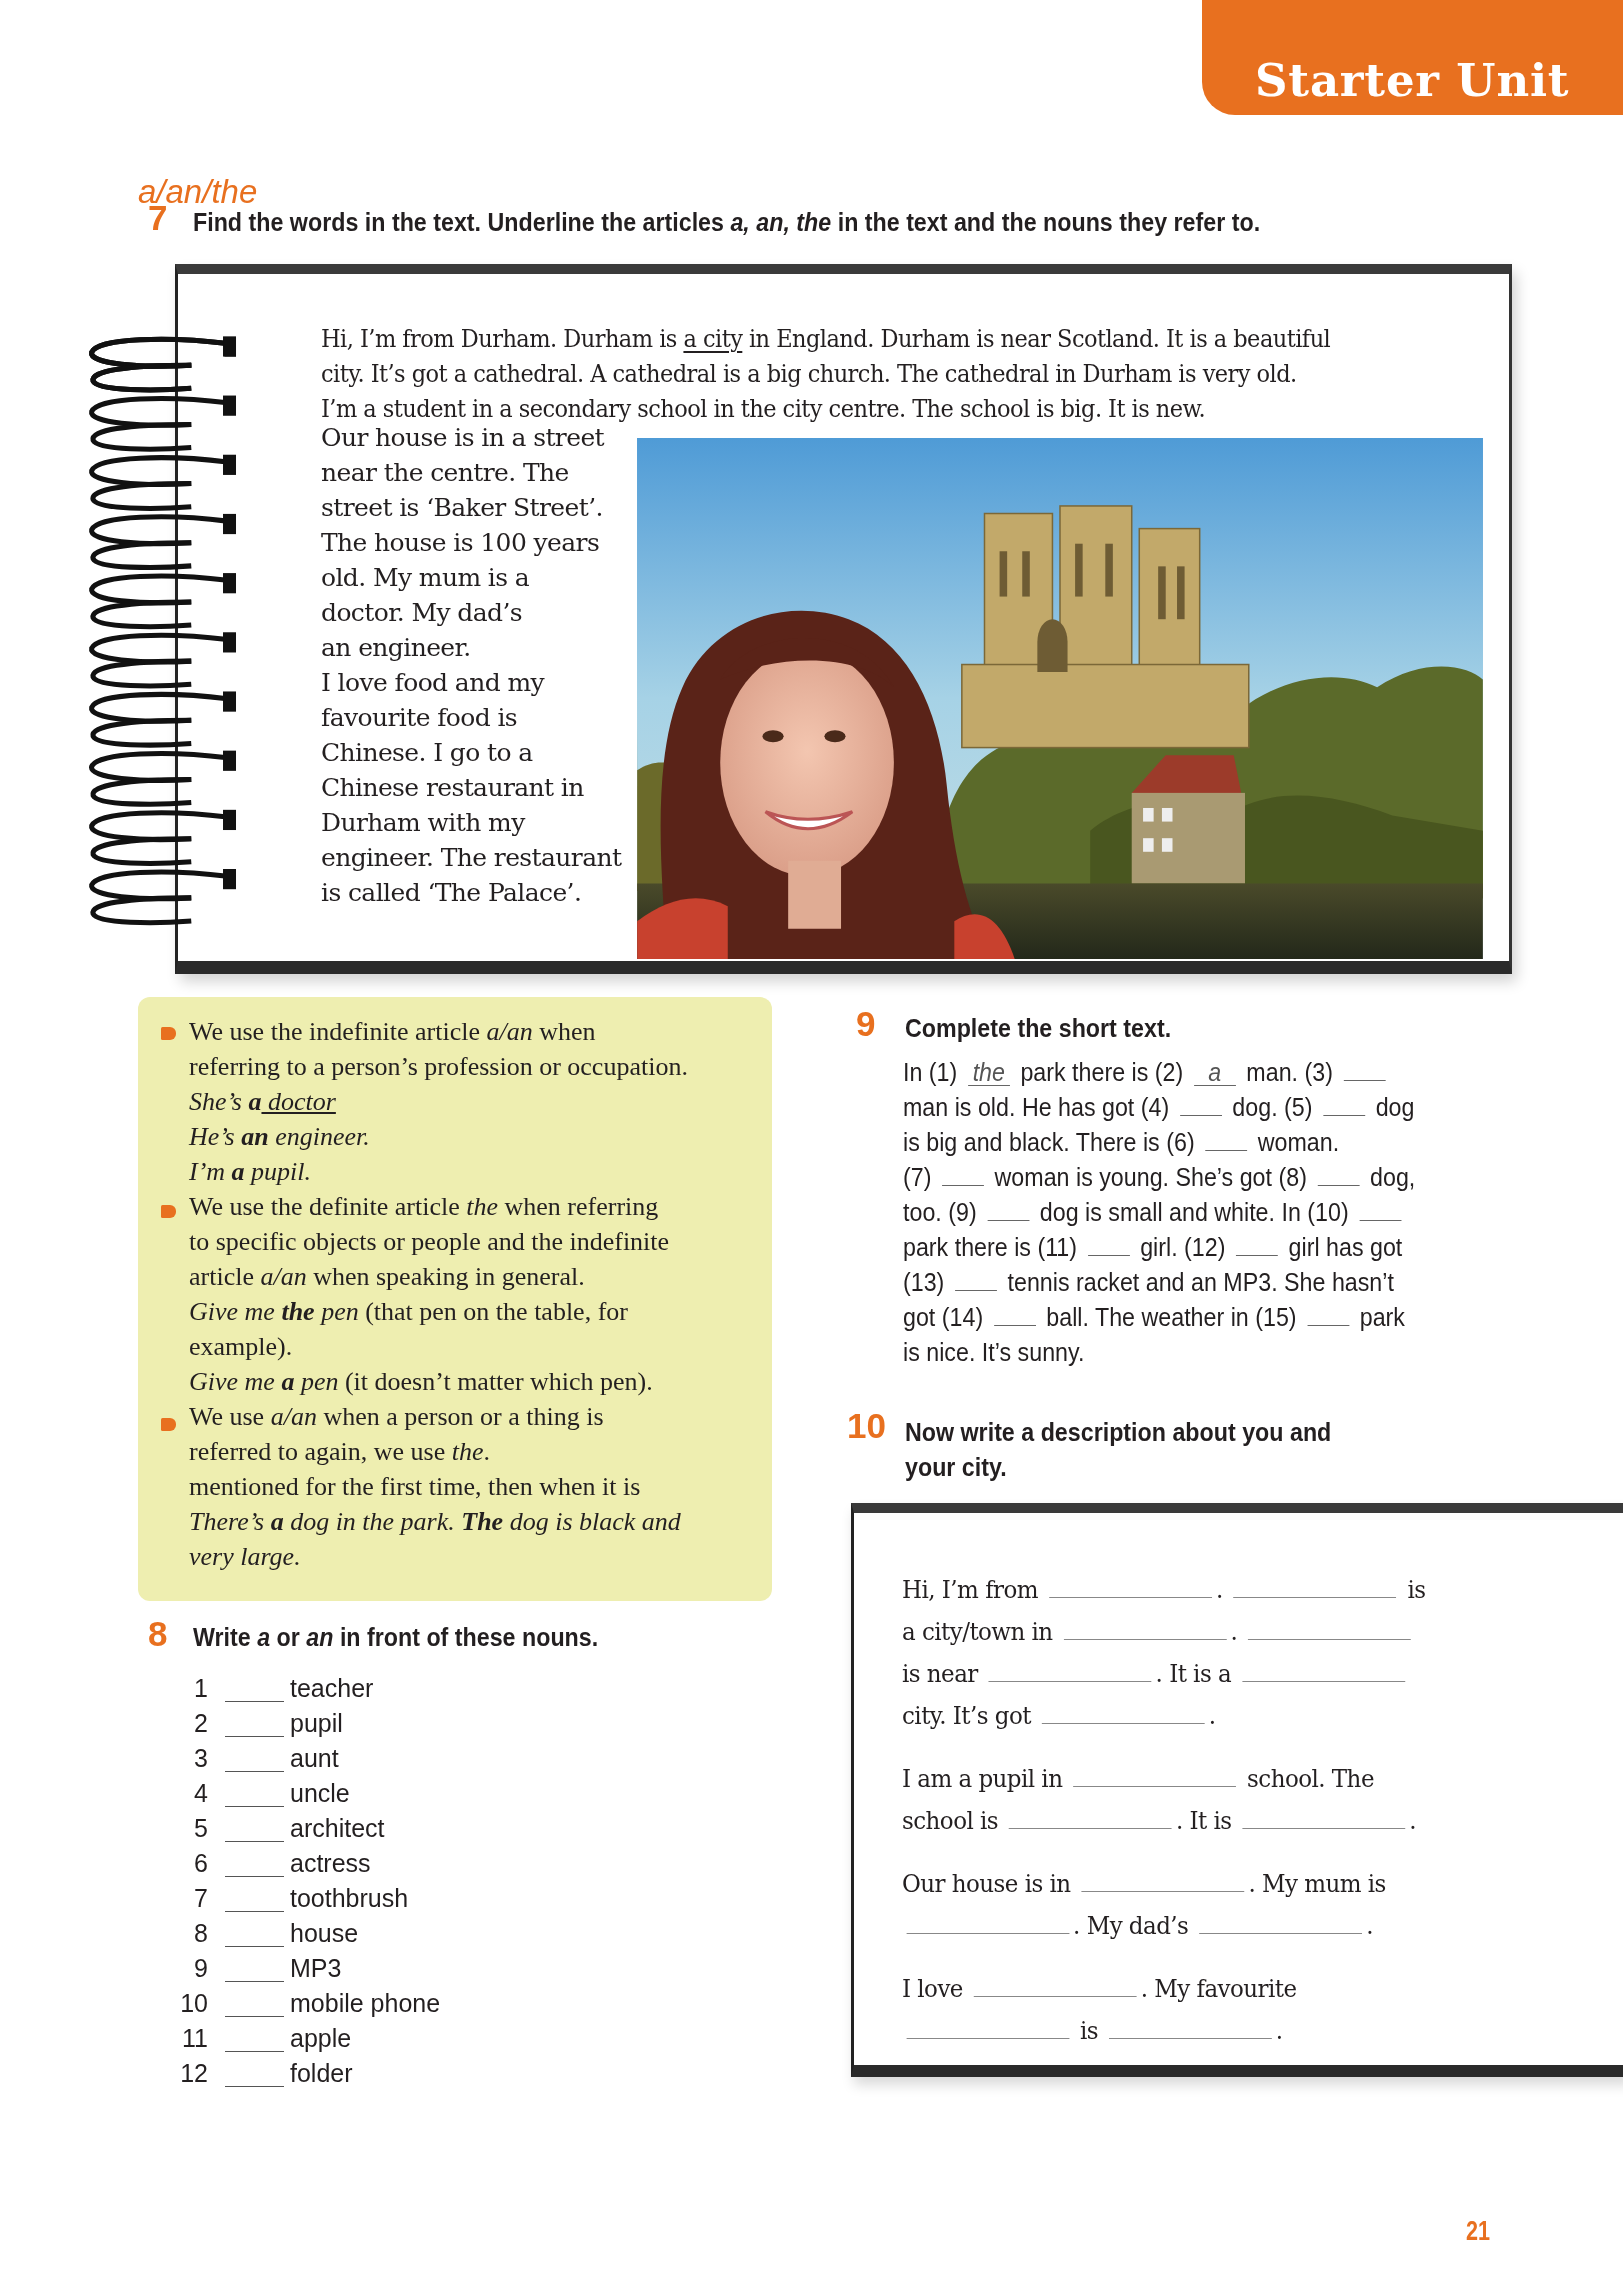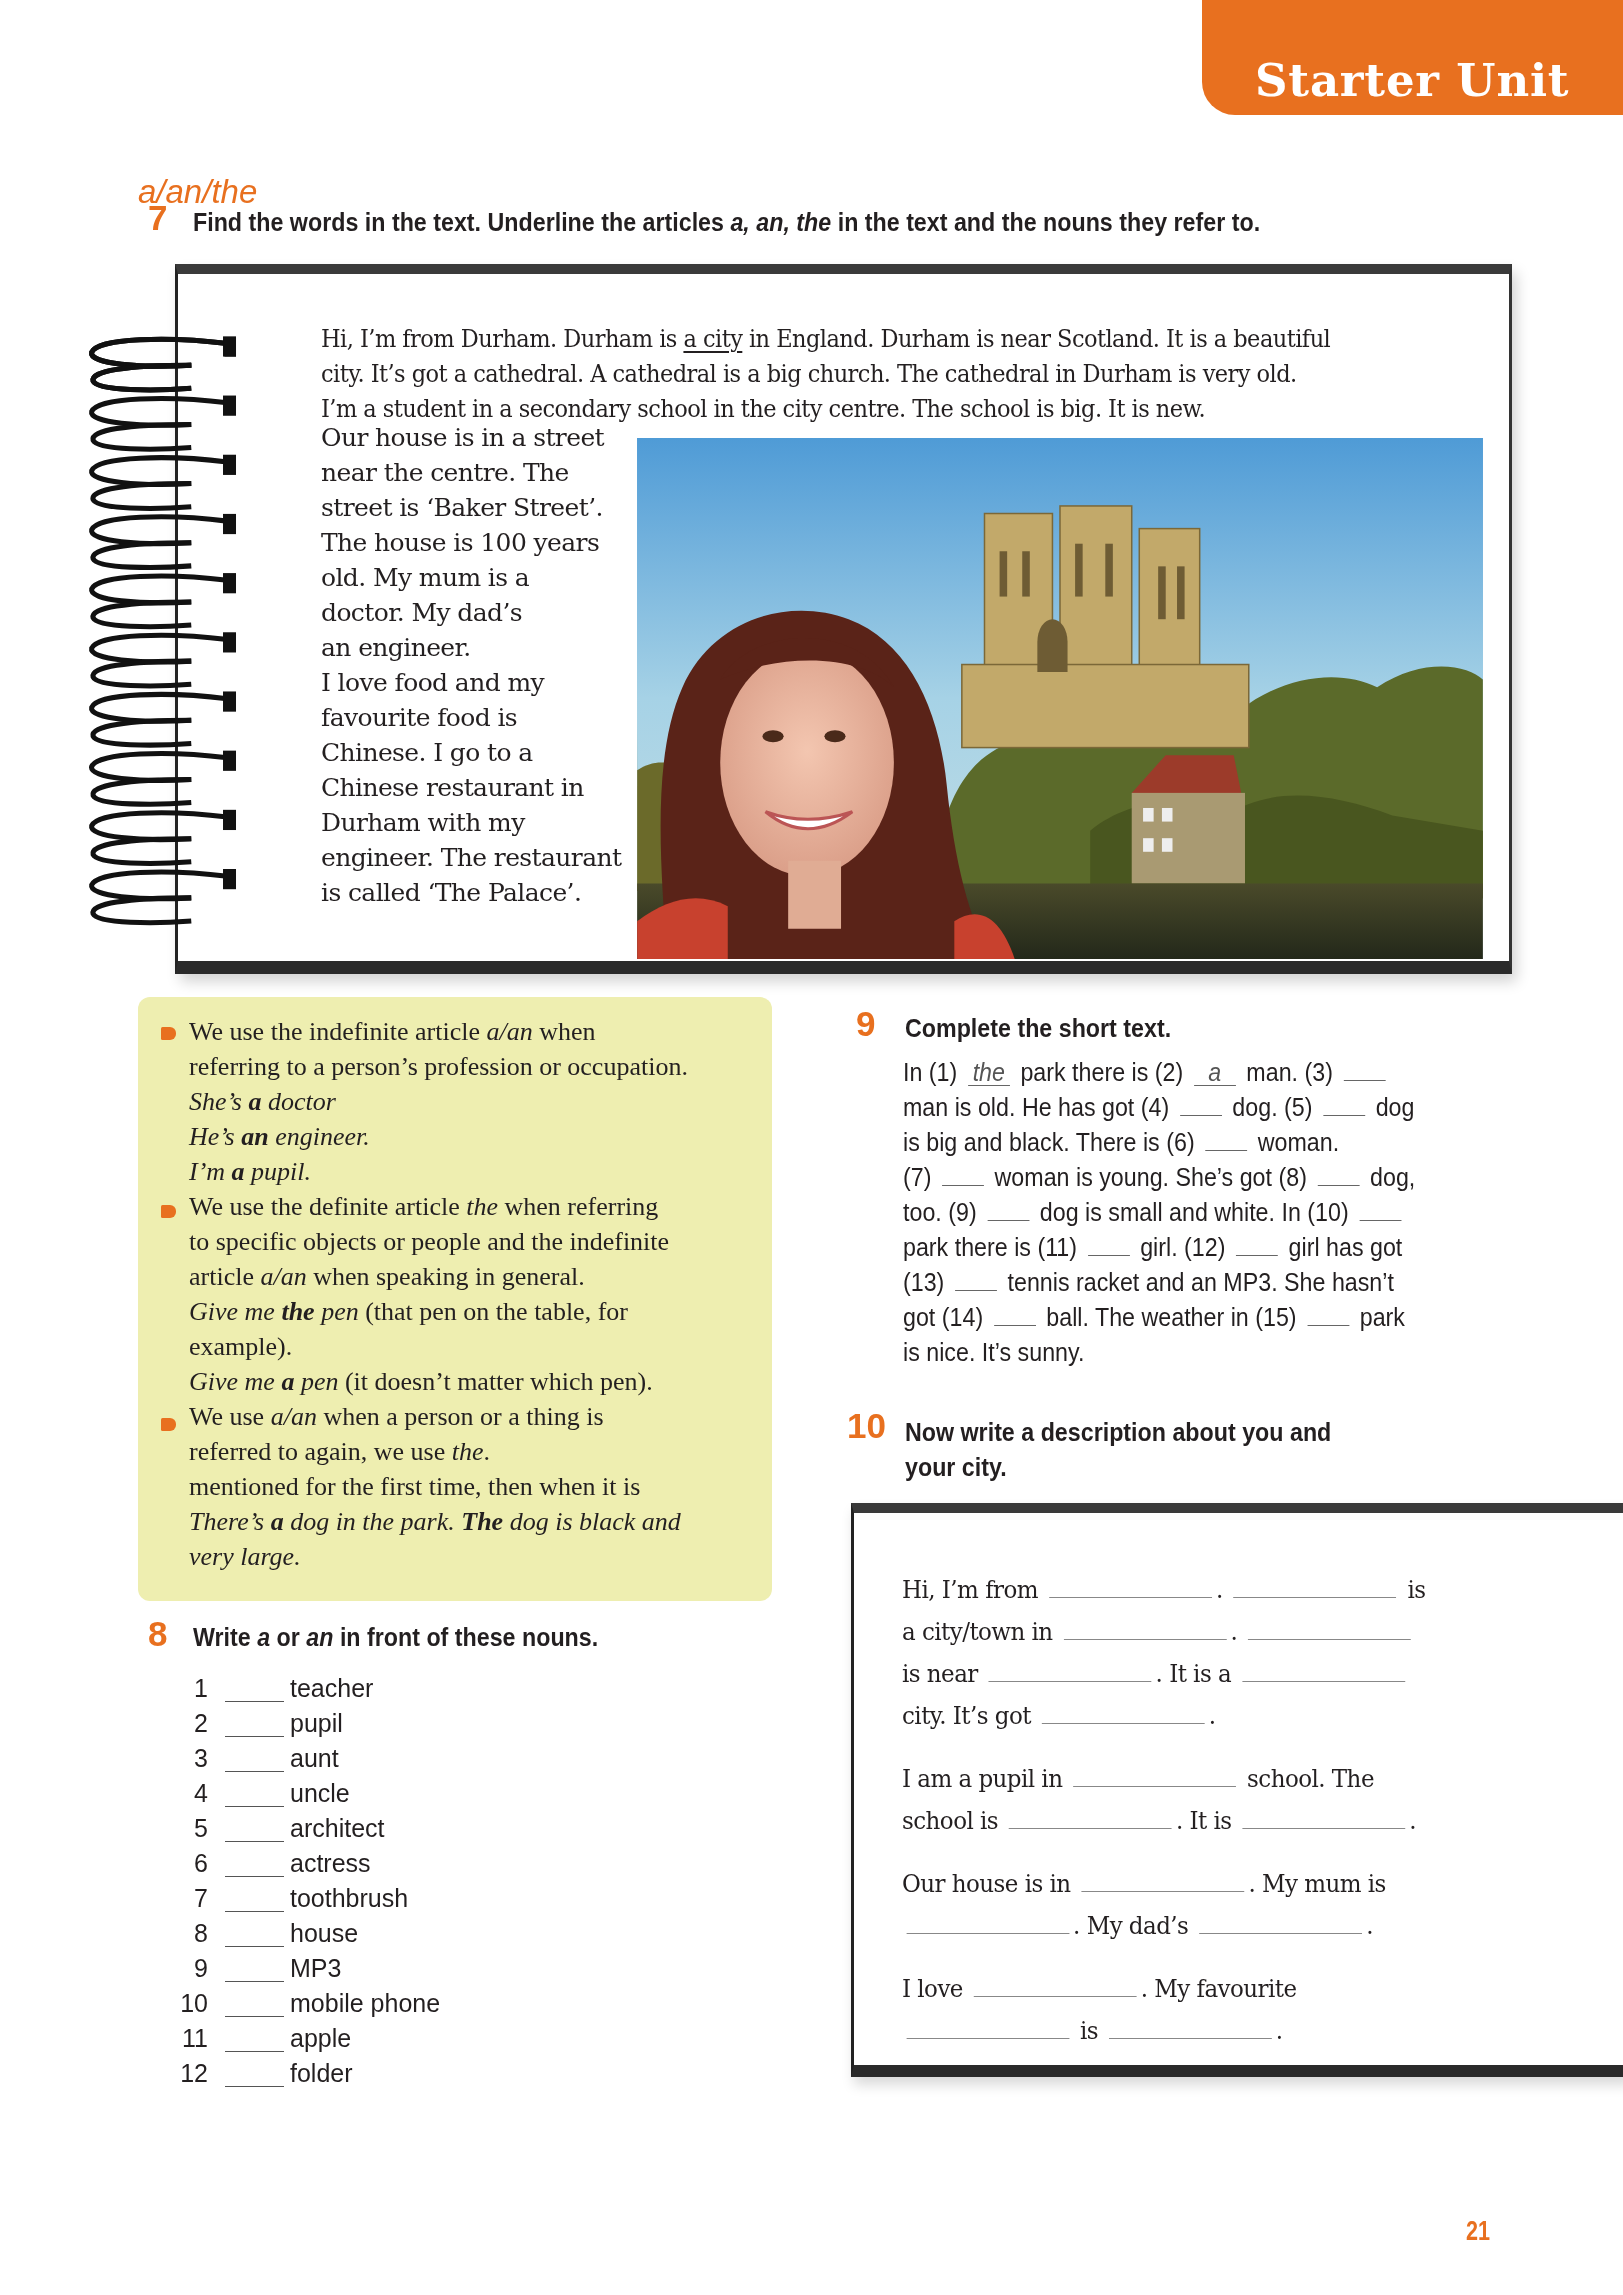--- a/index.html
+++ b/index.html
@@ -249,21 +249,21 @@
     <ellipse cx="262" cy="395" rx="14" ry="8" fill="#4a2a1a"></ellipse>
     <path d="M170 495 Q 225 540 285 495 Q 225 515 170 495 Z" fill="#fff" stroke="#b55" stroke-width="4"></path>
     <path d="M110 320 C 150 250, 290 240, 340 330 C 300 290, 200 280, 110 320 Z" fill="#5a2318"></path>
   </svg>
 </div>
 
 <div class="grammar">
   <div class="gtext" id="gtext">
       <span class="row"><span>We use the indefinite article </span><span style="font-style: italic;">a/an</span><span> when</span></span>
       <span class="row"><span>referring to a person’s profession or occupation.</span></span>
-      <span class="row"><span style="font-style: italic;">She’s </span><b style="font-style: italic;">a</b><span style="font-style: italic;"> doctor</span></span>
+      <span class="row"><span style="font-style: italic;">She’s </span><b style="font-style: italic;">a</b><span style="font-style: italic; text-decoration: underline;"> doctor</span></span>
       <span class="row"><span style="font-style: italic;">He’s </span><b style="font-style: italic;">an</b><span style="font-style: italic;"> engineer.</span></span>
       <span class="row"><span style="font-style: italic;">I’m </span><b style="font-style: italic;">a</b><span style="font-style: italic;"> pupil.</span></span>
       <span class="row"><span>We use the definite article </span><span style="font-style: italic;">the</span><span> when referring</span></span>
       <span class="row"><span>to specific objects or people and the indefinite</span></span>
       <span class="row"><span>article </span><span style="font-style: italic;">a/an</span><span> when speaking in general.</span></span>
       <span class="row"><span style="font-style: italic;">Give me </span><b style="font-style: italic;">the</b><span style="font-style: italic;"> pen</span><span> (that pen on the table, for</span></span>
       <span class="row"><span>example).</span></span>
       <span class="row"><span style="font-style: italic;">Give me </span><b style="font-style: italic;">a</b><span style="font-style: italic;"> pen</span><span> (it doesn’t matter which pen).</span></span>
       <span class="row"><span>We use </span><span style="font-style: italic;">a/an</span><span> when a person or a thing is</span></span>
       <span class="row"><span>referred to again, we use </span><span style="font-style: italic;">the</span><span>.</span></span>

